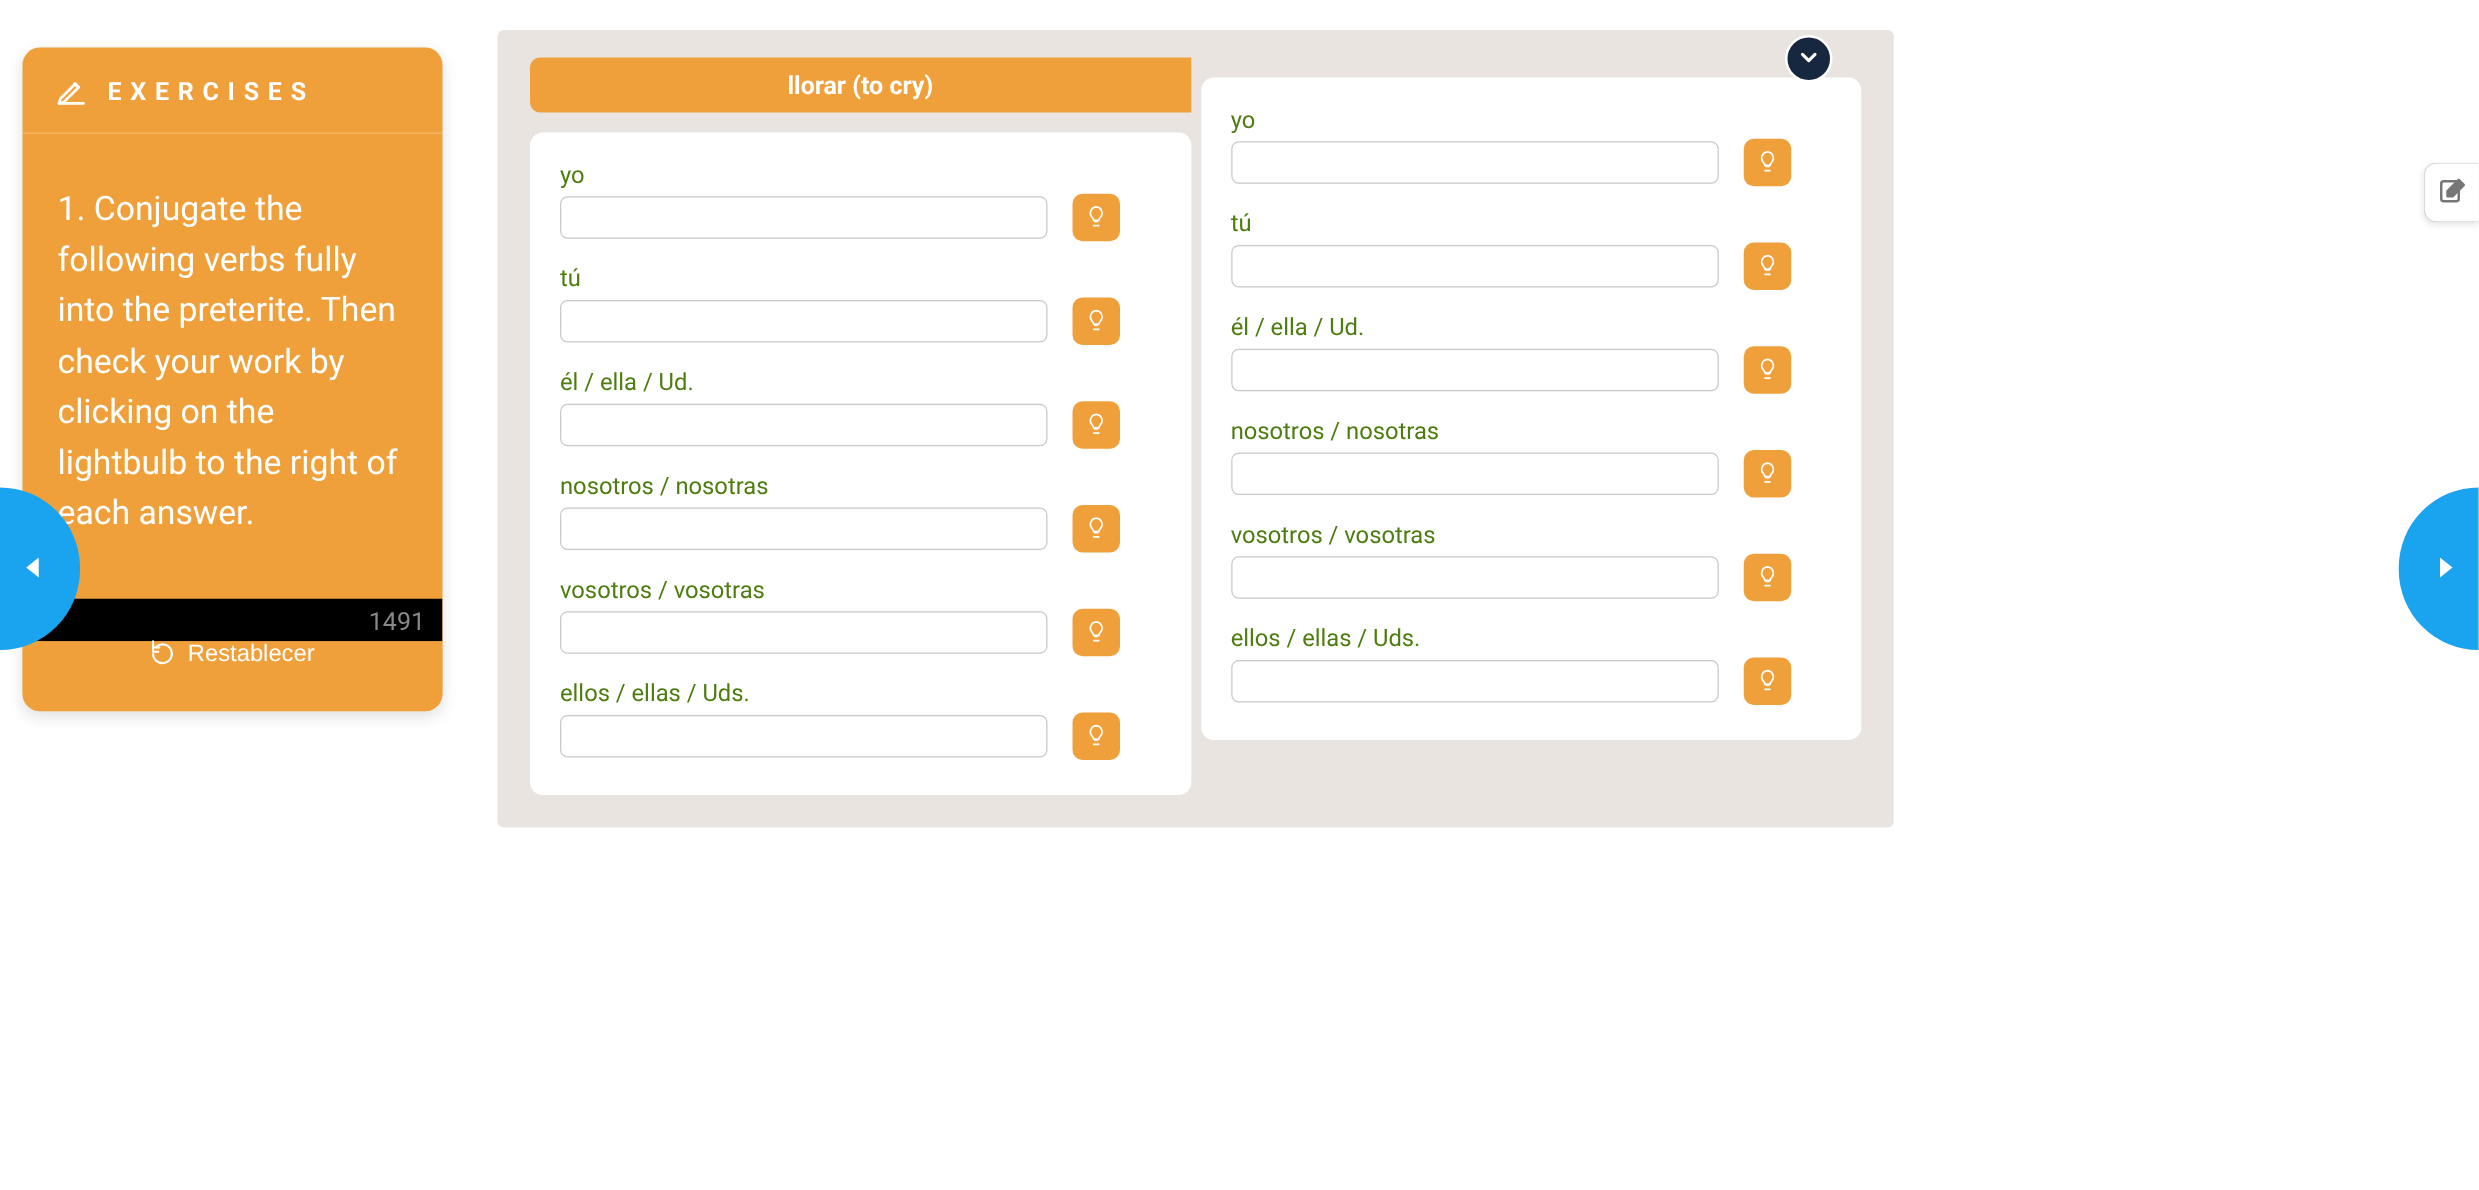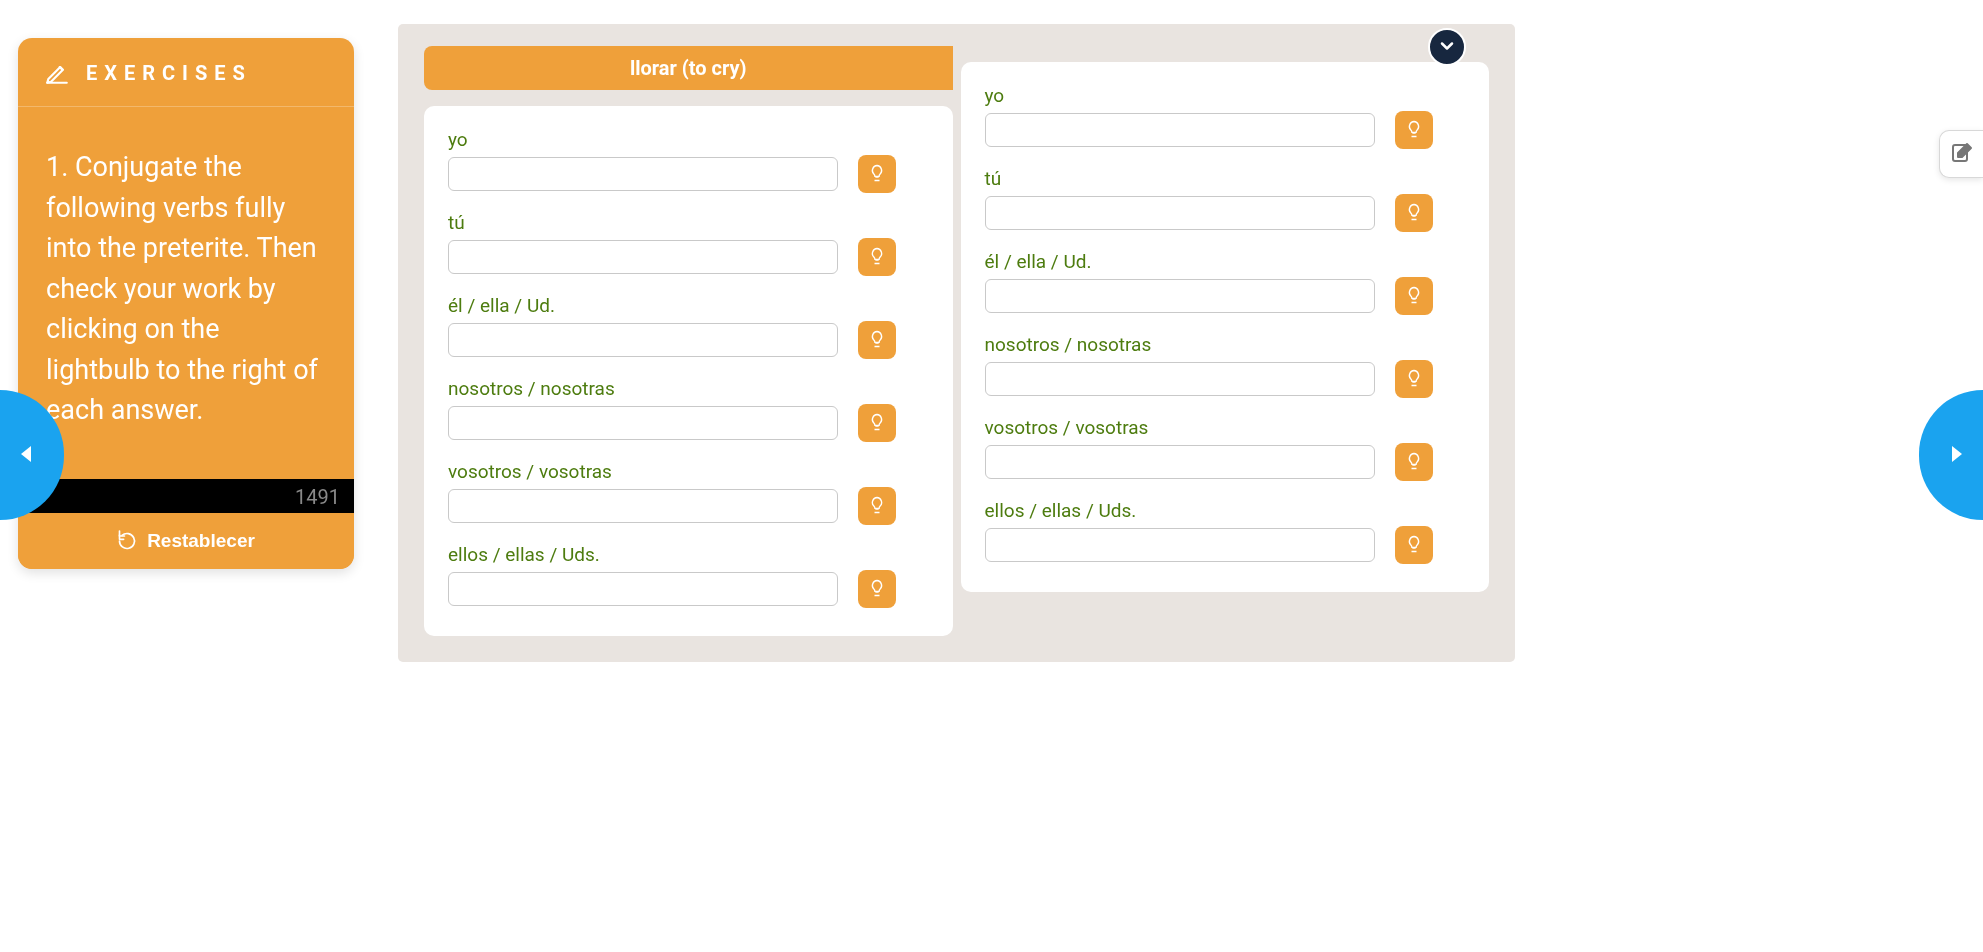--- a/index.html
+++ b/index.html
@@ -40,24 +40,24 @@
   .sidebar-counter {
     background: #000000;
     color: #888;
     font-size: 20px;
     text-align: right;
     padding: 6px 14px 4px 14px;
   }
   .sidebar-reset {
     background: #efa03a;
     color: #fff;
-    display: flex; align-items: center; justify-content: center;
+    display: flex; align-items: flex-start; justify-content: center;
     gap: 10px;
     height: 56px;
-    font-size: 19px; font-weight: 700;
+    font-size: 19px; font-weight: 400;
     cursor: pointer;
     border: none; width: 100%;
     border-bottom-left-radius: 14px;
     border-bottom-right-radius: 14px;
   }
 
   
   .nav-bubble {
     position: absolute;
     top: 390px;

